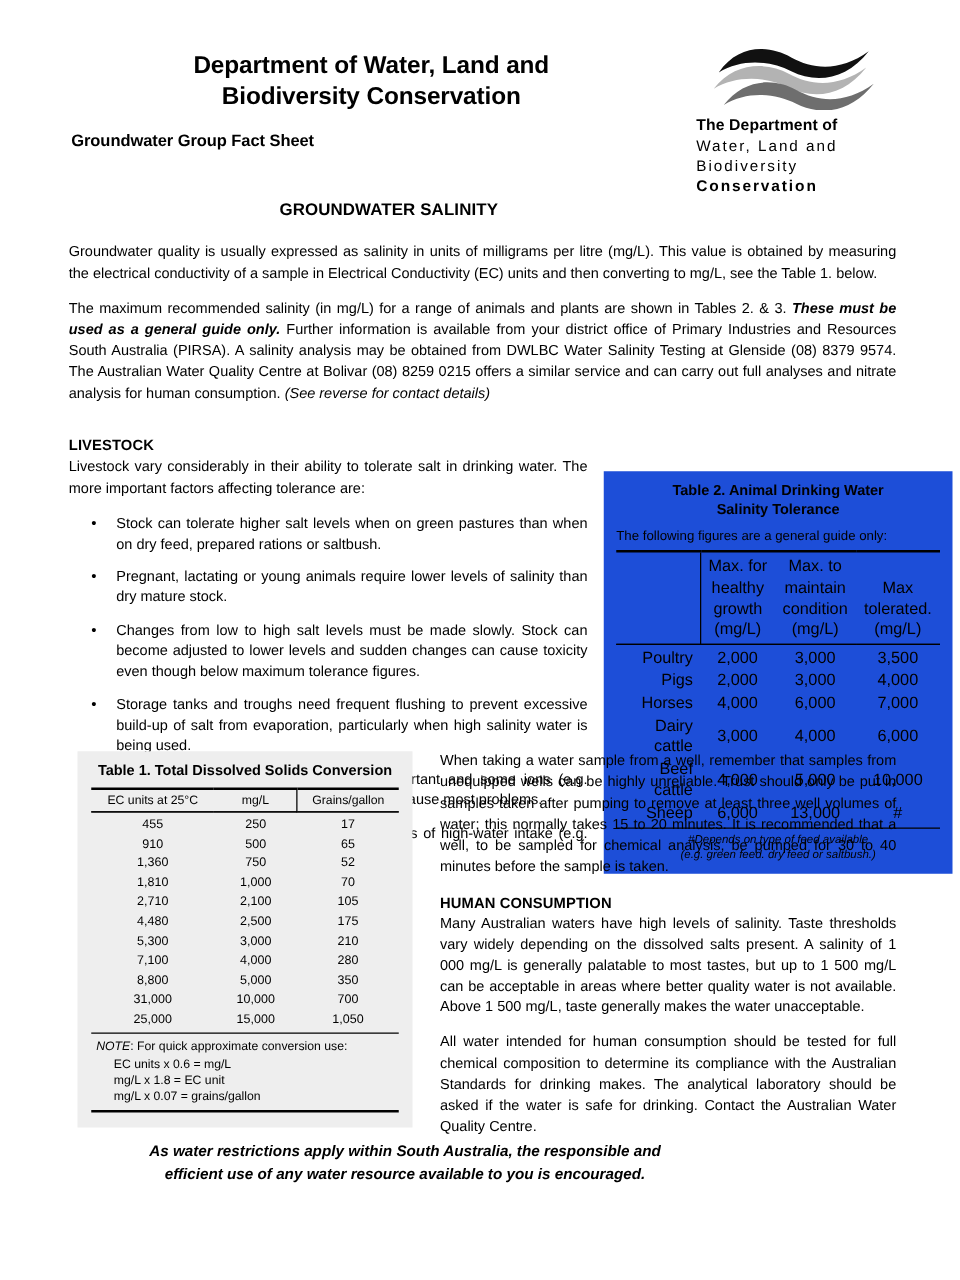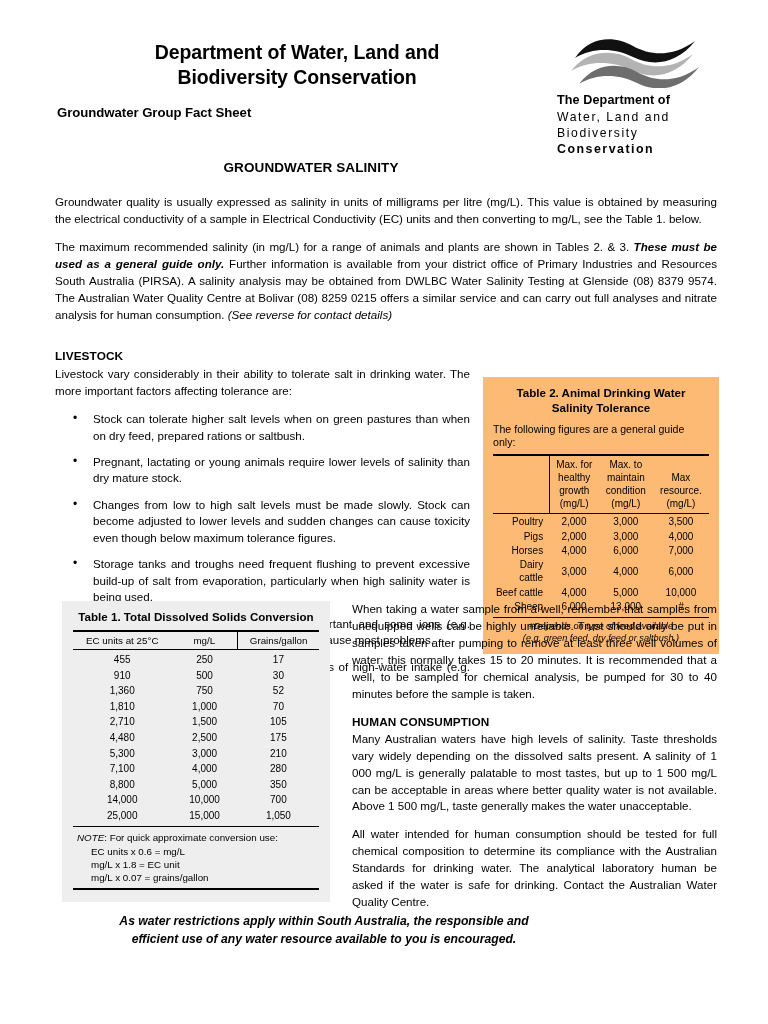--- a/index.html
+++ b/index.html
@@ -151,42 +151,42 @@
     left: 18px;
     top: -1px;
     font-size: 12px;
   }
 
   
   .table2-box {
     position: absolute;
     left: 483px;
     top: 377px;
-    width: 236px;
-    background: #fdba74;
+    width: 279px;
+    background: #1d4ed8;
     padding: 8px 10px 9px 10px;
     box-sizing: border-box;
   }
   .t2-title {
     font-size: 11.6px;
     font-weight: bold;
     text-align: center;
     line-height: 1.32;
     margin-bottom: 7px;
   }
   .t2-title .indent2 { display: block; }
   .t2-sub {
     font-size: 10.6px;
     margin-bottom: 4px;
     line-height: 1.3;
   }
   table.t2 {
     width: 100%;
     border-collapse: collapse;
-    font-size: 10px;
+    font-size: 13px;
   }
   table.t2 th, table.t2 td {
     padding: 0;
     text-align: center;
     font-weight: normal;
     line-height: 1.28;
   }
   table.t2 thead tr.hdr th {
     border-top: 2.2px solid #000;
     border-bottom: 1.6px solid #000;
@@ -368,21 +368,21 @@
           </th>
           <th>
             <div>Max. to</div>
             <div>maintain</div>
             <div>condition</div>
             <div>(mg/L)</div>
           </th>
           <th>
             <div style="height:1.28em"></div>
             <div>Max</div>
-            <div>resource.</div>
+            <div>tolerated.</div>
             <div>(mg/L)</div>
           </th>
         </tr>
       </thead>
       <tbody>
         <tr>
           <td class="lab">Poultry</td>
           <td>2,000</td>
           <td>3,000</td>
           <td>3,500</td>
@@ -437,35 +437,35 @@
       </thead>
       <tbody>
         <tr>
           <td>455</td>
           <td>250</td>
           <td>17</td>
         </tr>
         <tr>
           <td>910</td>
           <td>500</td>
-          <td>30</td>
+          <td>65</td>
         </tr>
         <tr>
           <td>1,360</td>
           <td>750</td>
           <td>52</td>
         </tr>
         <tr>
           <td>1,810</td>
           <td>1,000</td>
           <td>70</td>
         </tr>
         <tr>
           <td>2,710</td>
-          <td>1,500</td>
+          <td>2,100</td>
           <td>105</td>
         </tr>
         <tr>
           <td>4,480</td>
           <td>2,500</td>
           <td>175</td>
         </tr>
         <tr>
           <td>5,300</td>
           <td>3,000</td>
@@ -475,21 +475,21 @@
           <td>7,100</td>
           <td>4,000</td>
           <td>280</td>
         </tr>
         <tr>
           <td>8,800</td>
           <td>5,000</td>
           <td>350</td>
         </tr>
         <tr>
-          <td>14,000</td>
+          <td>31,000</td>
           <td>10,000</td>
           <td>700</td>
         </tr>
         <tr>
           <td>25,000</td>
           <td>15,000</td>
           <td>1,050</td>
         </tr>
       </tbody>
     </table>
@@ -499,21 +499,21 @@
       <div class="n-line">mg/L x 1.8 = EC unit</div>
       <div class="n-line">mg/L x 0.07 = grains/gallon</div>
       <div class="t1-note-bottom"></div>
     </div>
   </div>
 
   <div class="rightcol">
     <div class="para">When taking a water sample from a well, remember that samples from unequipped wells can be highly unreliable.  Trust should only be put in samples taken after pumping to remove at least three well volumes of water; this normally takes 15 to 20 minutes.  It is recommended that a well, to be sampled for chemical analysis, be pumped for 30 to 40 minutes before the sample is taken.</div>
     <div class="section-head hc-head">HUMAN CONSUMPTION</div>
     <div class="para">Many Australian waters have high levels of salinity.  Taste thresholds vary widely depending on the dissolved salts present.  A salinity of 1 000 mg/L is generally palatable to most tastes, but up to 1 500 mg/L can be acceptable in areas where better quality water is not available.  Above 1 500 mg/L, taste generally makes the water unacceptable.</div>
-    <div class="para">All water intended for human consumption should be tested for full chemical composition to determine its compliance with the Australian Standards for drinking water. The analytical laboratory human be asked if the water is safe for drinking. Contact the Australian Water Quality Centre.</div>
+    <div class="para">All water intended for human consumption should be tested for full chemical composition to determine its compliance with the Australian Standards for drinking makes. The analytical laboratory should be asked if the water is safe for drinking. Contact the Australian Water Quality Centre.</div>
   </div>
 
   <div class="footer">
     <div>As water restrictions apply within South Australia, the responsible and</div>
     <div>efficient use of any water resource available to you is encouraged.</div>
   </div>
 
 </div>
 
 </body></html>

